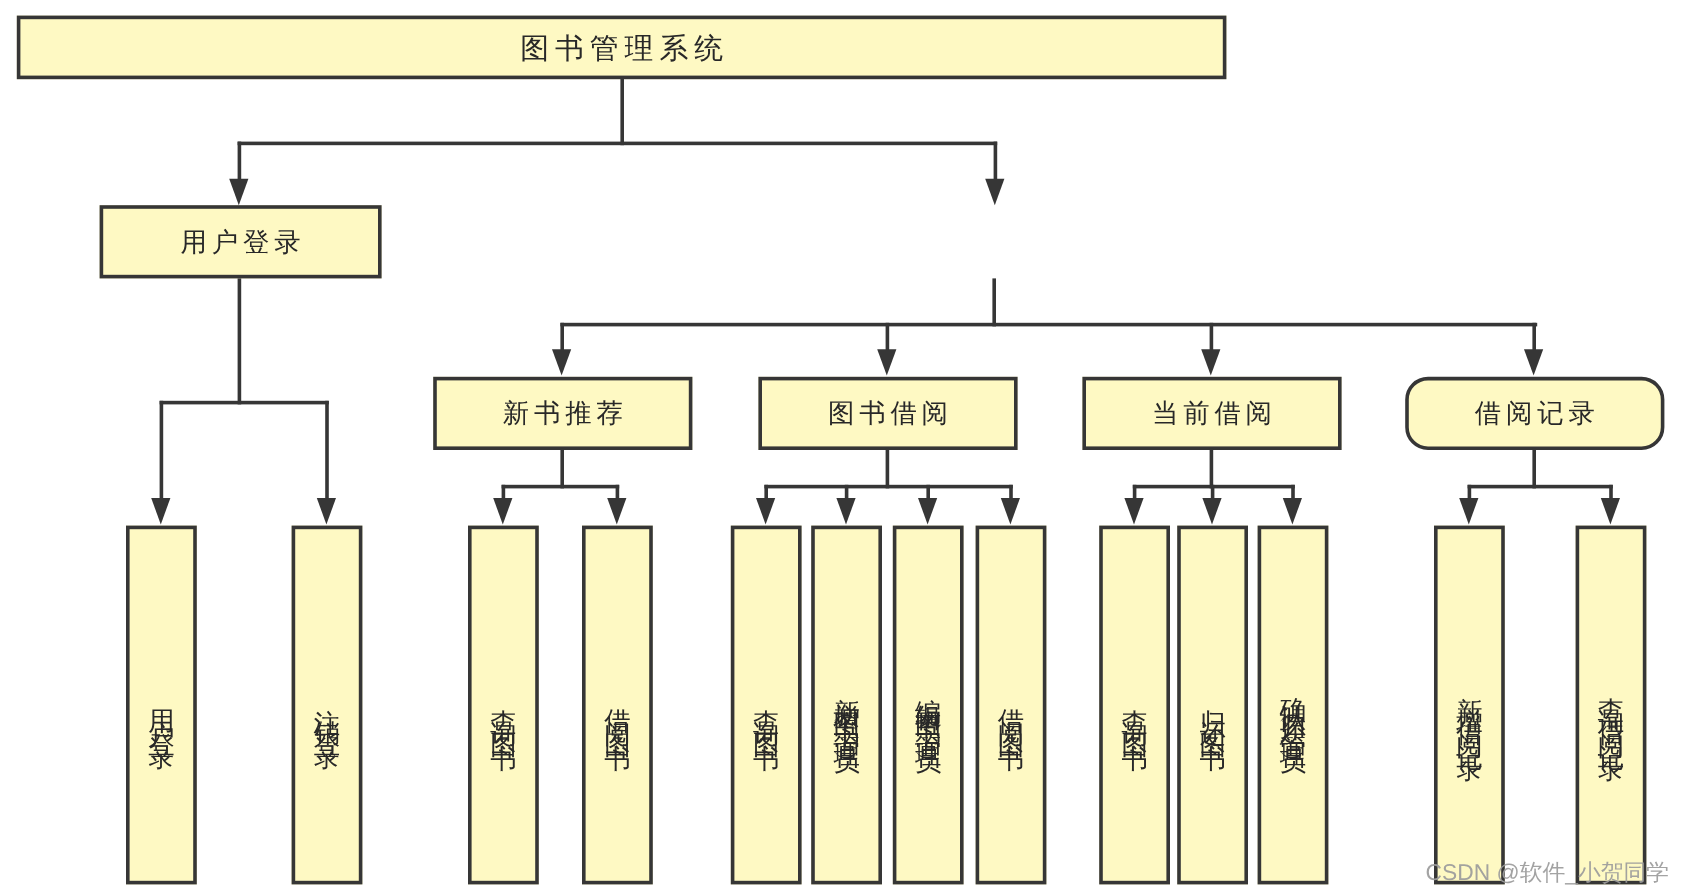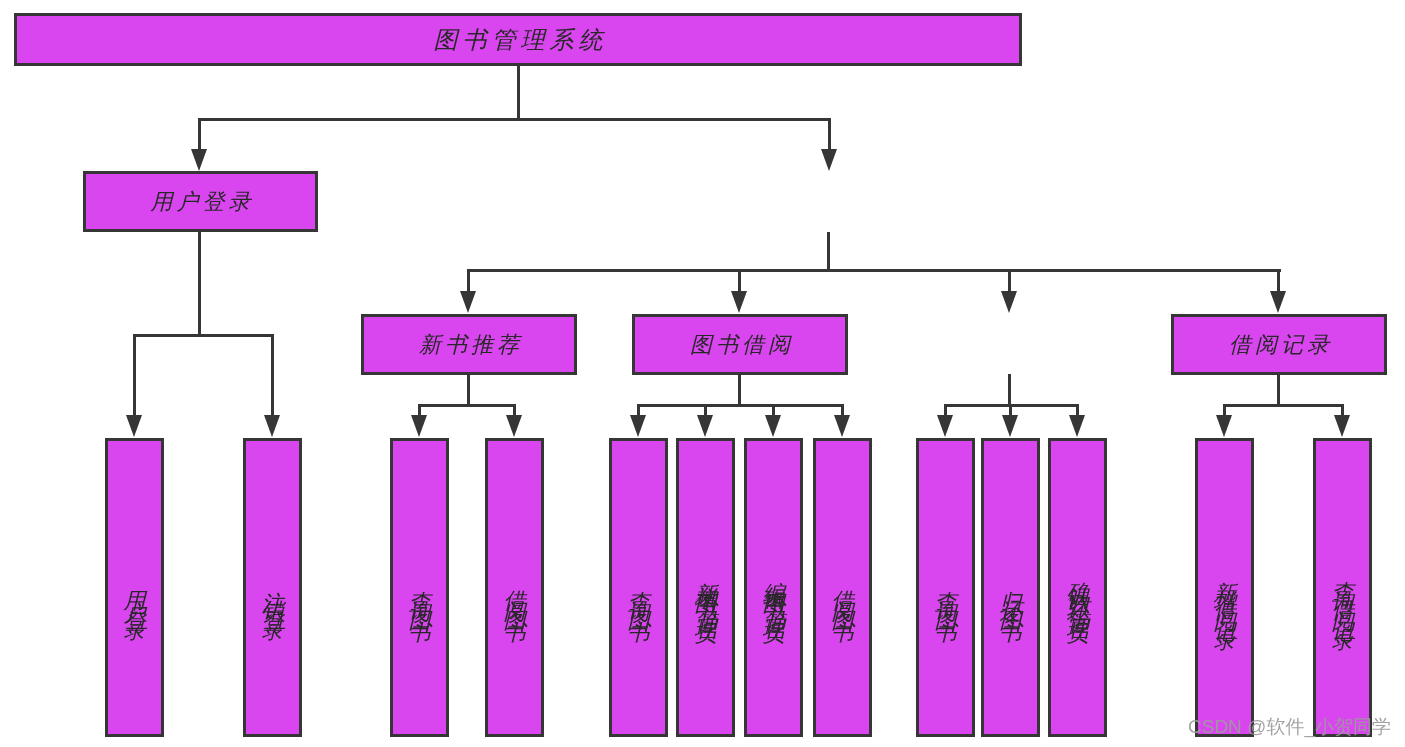--- a/index.html
+++ b/index.html
@@ -3,23 +3,23 @@
 <meta charset="utf-8">
 <style>
   html,body { margin:0; padding:0; background:#ffffff; }
   #canvas {
     position:relative; width:1405px; height:747px;
     background:#ffffff; overflow:hidden;
     font-family:"Liberation Sans", sans-serif;
     color:#282828;
   }
   .box {
-    position:absolute; background:#d946ef;
+    position:absolute; background:#fef9c3;
     border:3px solid #363636; box-sizing:border-box;
-    display:flex; align-items:center; justify-content:center;font-style:italic;
+    display:flex; align-items:center; justify-content:center;
   }
   .hlabel { font-size:22px; letter-spacing:4px; margin-right:-4px; white-space:nowrap; }
   .rootlabel { font-size:24px; letter-spacing:5px; margin-right:-5px; white-space:nowrap; }
   .vlabel {
     writing-mode:vertical-rl; text-orientation:mixed;
     font-size:22px; line-height:1; letter-spacing:10px; margin-bottom:-10px;
     white-space:nowrap;
   }
   .vlabel.tight { letter-spacing:6px; margin-bottom:-6px; }
   .hline { position:absolute; height:3px; background:#363636; }
@@ -50,22 +50,25 @@
 
 
   <div class="box" style="left:361px; top:314px; width:216px; height:61px;">
     <span class="hlabel">新书推荐</span>
   </div>
 
   <div class="box" style="left:632px; top:314px; width:216px; height:61px;text-align:center;">
     <span class="hlabel">图书借阅</span>
   </div>
 
+  <div class="box" style="left:902px; top:314px; width:216px; height:61px;">
+    <span class="hlabel">当前借阅</span>
+  </div>
 
-  <div class="box" style="left:1171px; top:314px; width:216px; height:61px;">
+  <div class="box" style="left:1171px; top:314px; width:216px; height:61px;border-radius:19px;">
     <span class="hlabel">借阅记录</span>
   </div>
 
   <div class="box" style="left:105px; top:438px; width:59px; height:299px;">
     <span class="vlabel">用户登录</span>
   </div>
 
   <div class="box" style="left:243px; top:438px; width:59px; height:299px;">
     <span class="vlabel">注销登录</span>
   </div>

